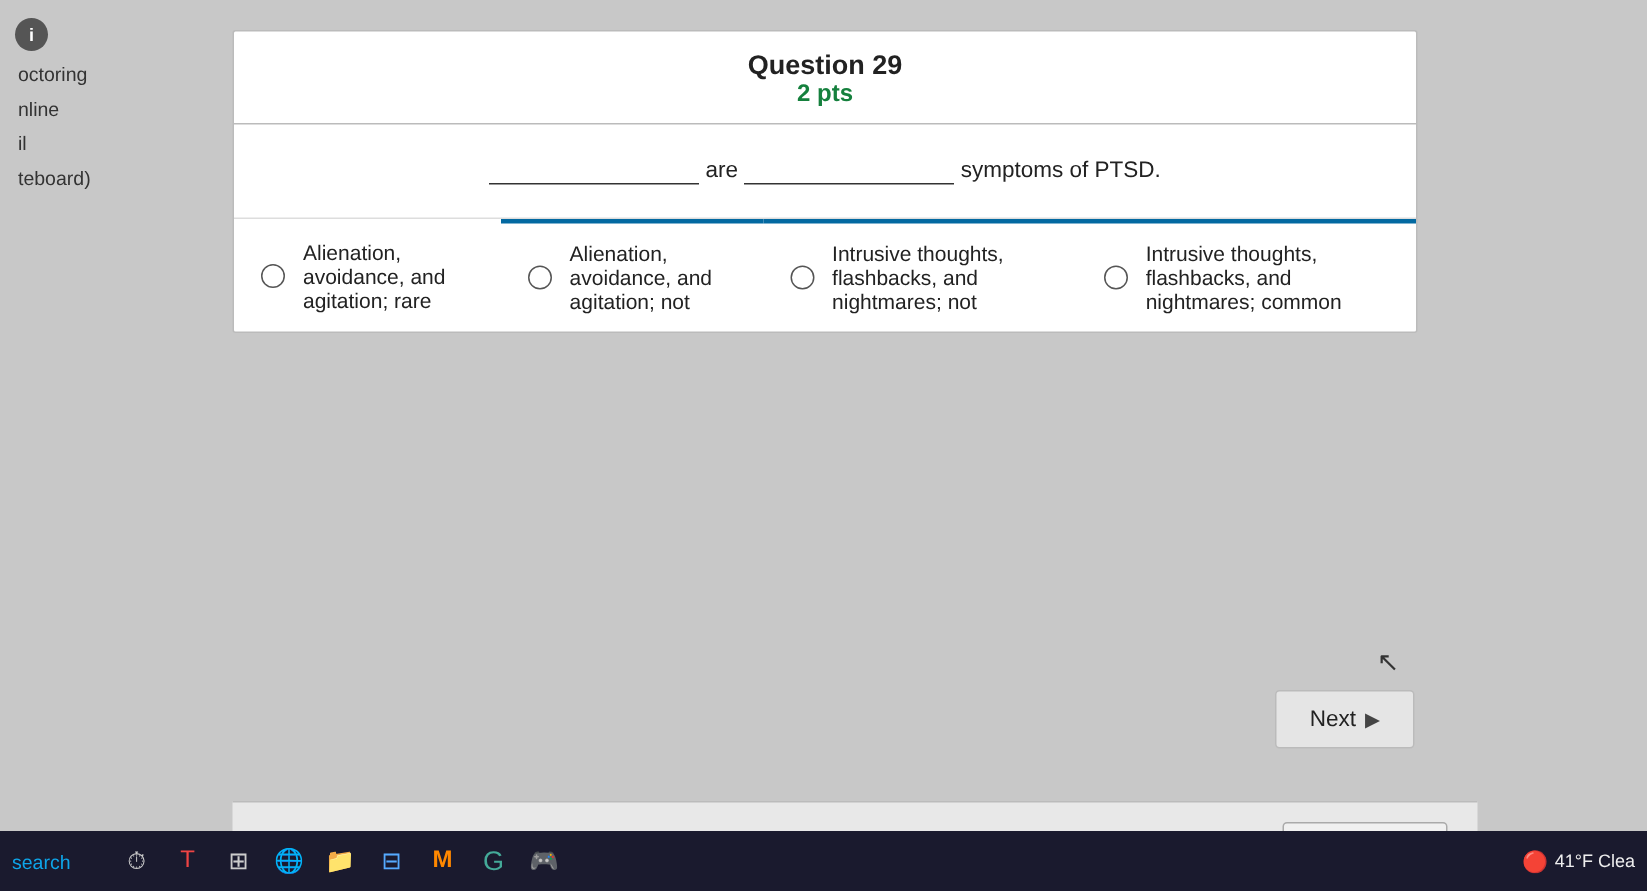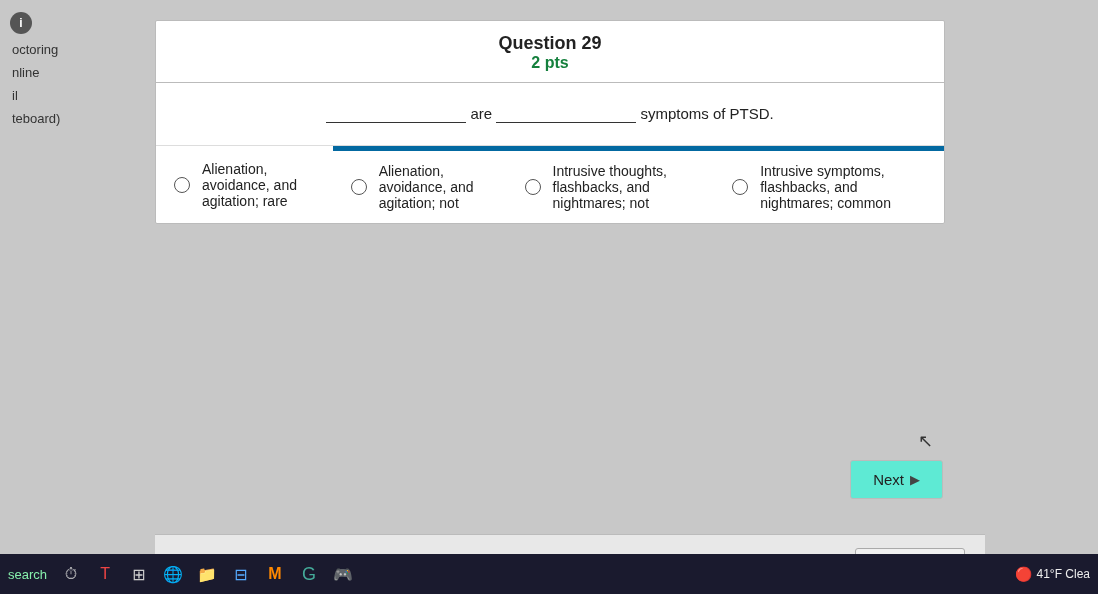--- a/index.html
+++ b/index.html
@@ -96,21 +96,21 @@
     }
 
     .options-list {
       display: flex;
     }
 
     .option-row {
       display: flex;
       align-items: center;
       padding: 12px 18px;
-      border-top: 5px solid #0369a1;
+      border-top: 3px solid #0369a1;
       font-size: 14px;
       color: #222;
       cursor: pointer;
     }
 
     .option-row:first-child {
       border-top: none;
     }
 
     .radio-btn {
@@ -133,21 +133,21 @@
     }
 
     .cursor-icon {
       font-size: 18px;
       color: #333;
       margin-bottom: 8px;
       margin-right: 10px;
     }
 
     .next-button {
-      background: #5eead4;
+      background: #e5e5e5;
       border: 1px solid #bbb;
       border-radius: 3px;
       padding: 10px 22px;
       font-size: 15px;
       color: #222;
       cursor: pointer;
       display: flex;
       align-items: center;
       gap: 6px;
     }
@@ -195,23 +195,23 @@
       height: 40px;
       background: #1a1a2e;
       display: flex;
       align-items: center;
       padding: 0 8px;
       gap: 6px;
       z-index: 100;
     }
 
     .taskbar-search {
-      color: #86efac;
+      color: #0ea5e9;
       font-size: 13px;
-      margin-right: 4px;
+      margin-right: 24px;
     }
 
     .taskbar-icon {
       width: 28px;
       height: 28px;
       display: flex;
       align-items: center;
       justify-content: center;
       font-size: 16px;
       color: #ccc;
@@ -266,21 +266,21 @@
     <div class="option-row">
       <div class="radio-btn"></div>
       <span>Alienation, avoidance, and agitation; not</span>
     </div>
     <div class="option-row">
       <div class="radio-btn"></div>
       <span>Intrusive thoughts, flashbacks, and nightmares; not</span>
     </div>
     <div class="option-row">
       <div class="radio-btn"></div>
-      <span>Intrusive symptoms, flashbacks, and nightmares; common</span>
+      <span>Intrusive thoughts, flashbacks, and nightmares; common</span>
     </div>
   </div>
 </div>
 
 <div class="next-area">
   <div class="cursor-icon">↖</div>
   <button class="next-button">
     <span>Next</span>
     <span class="next-arrow">▶</span>
   </button>

